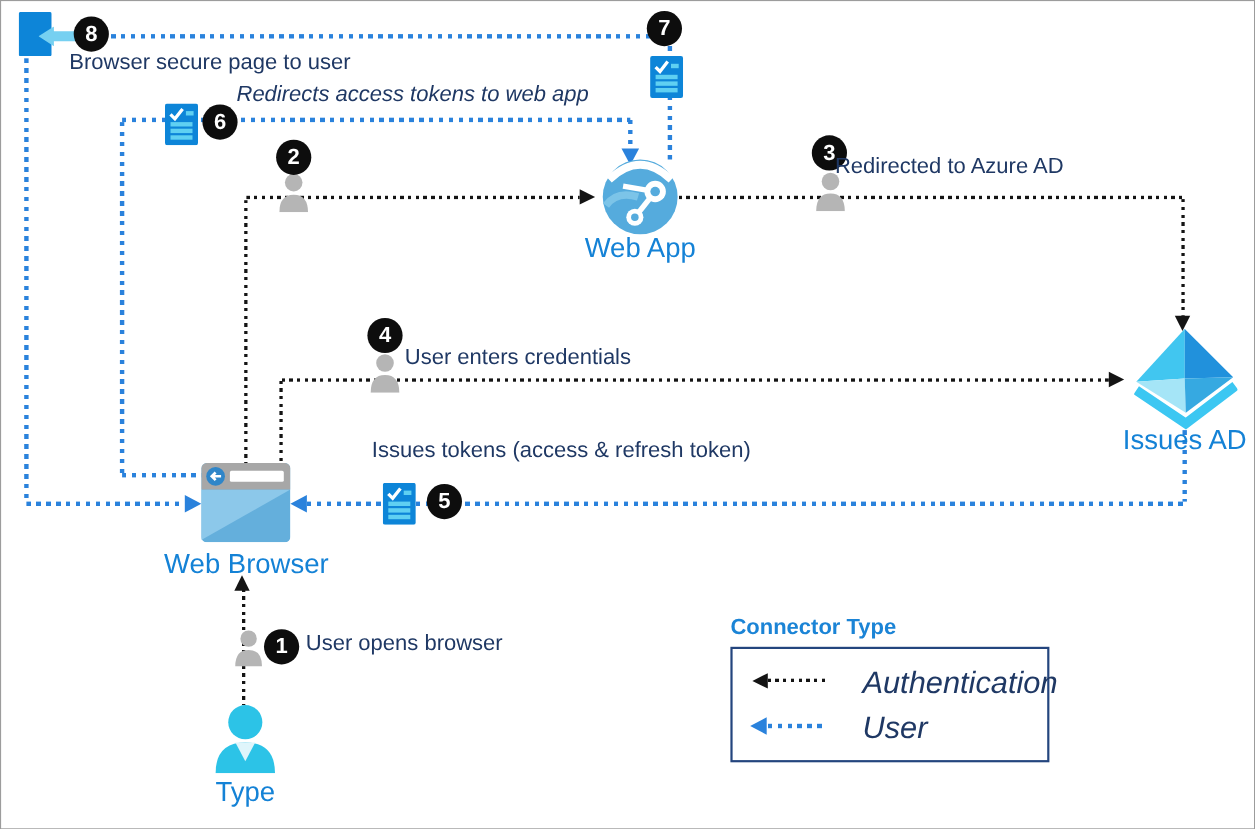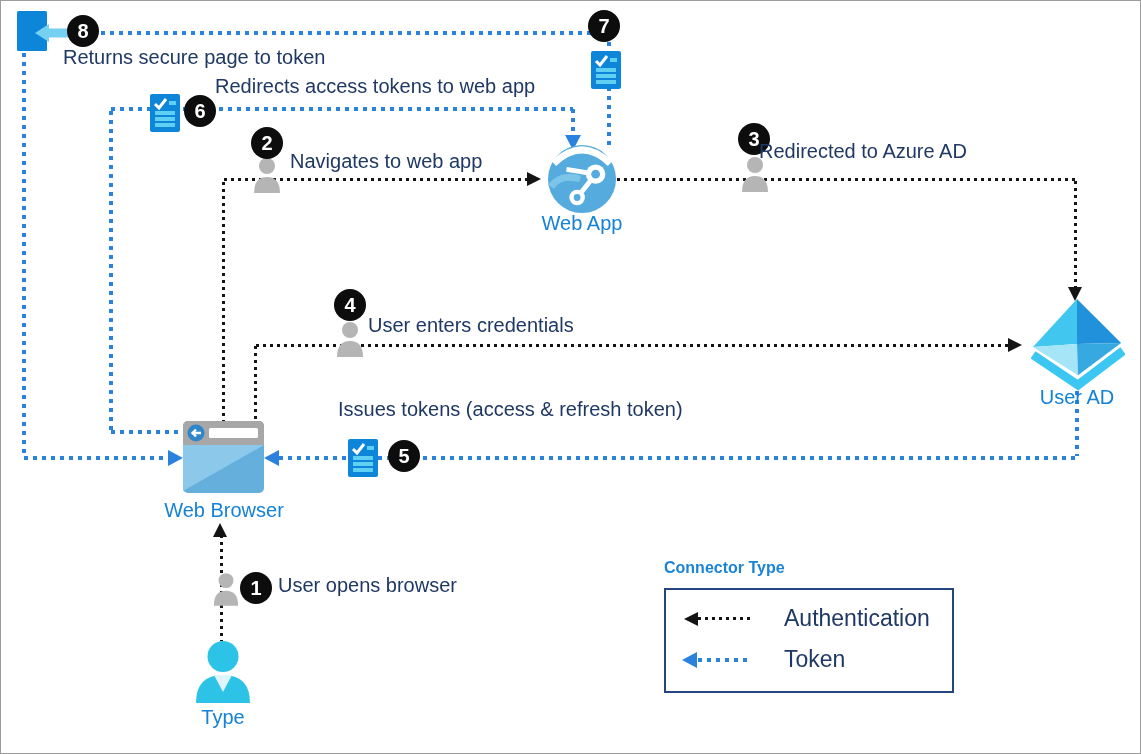--- a/index.html
+++ b/index.html
@@ -17,28 +17,28 @@
   .ar{position:absolute;width:0;height:0;}
   .ar-r-b{border-top:7px solid transparent;border-bottom:7px solid transparent;border-left:14px solid #141414;}
   .ar-l-b{border-top:7px solid transparent;border-bottom:7px solid transparent;border-right:14px solid #141414;}
   .ar-d-b{border-left:7px solid transparent;border-right:7px solid transparent;border-top:14px solid #141414;}
   .ar-u-b{border-left:7px solid transparent;border-right:7px solid transparent;border-bottom:14px solid #141414;}
   .ar-r-t{border-top:8px solid transparent;border-bottom:8px solid transparent;border-left:15px solid #2a82dc;}
   .ar-l-t{border-top:8px solid transparent;border-bottom:8px solid transparent;border-right:15px solid #2a82dc;}
   .ar-d-t{border-left:8px solid transparent;border-right:8px solid transparent;border-top:15px solid #2a82dc;}
   
   .step-text{position:absolute;color:#1f3864;font-size:20px;white-space:nowrap;}
-  .node-label{position:absolute;color:#1482d6;font-size:20px;white-space:nowrap;transform:translateX(-50%);text-align:center;}
+  .node-label{position:absolute;color:#1482d6;font-size:25px;white-space:nowrap;transform:translateX(-50%);text-align:center;}
   .badge{position:absolute;width:32px;height:32px;border-radius:50%;background:#0d0d0d;color:#fff;
          font-size:20px;font-weight:bold;display:flex;align-items:center;justify-content:center;}
   .icon{position:absolute;line-height:0;}
   
   .legend-box{position:absolute;border:2px solid #24457e;background:#fff;}
-  .legend-title{position:absolute;color:#1b84d6;font-size:16px;font-weight:bold;white-space:nowrap;}
-  .legend-label{position:absolute;color:#1f3864;font-size:23px;white-space:nowrap;}
+  .legend-title{position:absolute;color:#1b84d6;font-size:20px;font-weight:bold;white-space:nowrap;}
+  .legend-label{position:absolute;color:#1f3864;font-size:28px;white-space:nowrap;font-style:italic;}
 </style>
 </head>
 <body>
 
 <div class="canvas">
 
   <div class="lh-t" style="left:46px;top:30px;width:562px;"></div>
   <div class="lv-t" style="left:606px;top:32px;height:112px;"></div>
   <div class="lv-t" style="left:21px;top:52px;height:405px;"></div>
   <div class="lh-t" style="left:23px;top:455px;width:144px;"></div>
@@ -182,34 +182,33 @@
   <div class="badge" style="left:239px;top:571px;">1</div>
   <div class="badge" style="left:250px;top:126px;">2</div>
   <div class="badge" style="left:737px;top:122px;">3</div>
   <div class="badge" style="left:333px;top:288px;">4</div>
   <div class="badge" style="left:387px;top:439px;">5</div>
   <div class="badge" style="left:183px;top:94px;">6</div>
   <div class="badge" style="left:587px;top:9px;">7</div>
   <div class="badge" style="left:66px;top:14px;">8</div>
 
   <div class="step-text" style="left:277px;top:573px;">User opens browser</div>
-  <div class="step-text" style="left:289px;top:149px;">Navigates to web app</div>
   <div class="step-text" style="left:758px;top:139px;">Redirected to Azure AD</div>
   <div class="step-text" style="left:367px;top:313px;">User enters credentials</div>
   <div class="step-text" style="left:337px;top:397px;text-align:right;">Issues tokens (access &amp; refresh token)</div>
-  <div class="step-text" style="left:214px;top:74px;">Redirects access tokens to web app</div>
-  <div class="step-text" style="left:62px;top:45px;">Returns secure page to token</div>
+  <div class="step-text" style="left:214px;top:74px;font-style:italic;">Redirects access tokens to web app</div>
+  <div class="step-text" style="left:62px;top:45px;">Browser secure page to user</div>
 
   <div class="node-label" style="left:581px;top:211px;">Web App</div>
-  <div class="node-label" style="left:1076px;top:385px;">User AD</div>
+  <div class="node-label" style="left:1076px;top:385px;">Issues AD</div>
   <div class="node-label" style="left:223px;top:498px;">Web Browser</div>
   <div class="node-label" style="left:222px;top:705px;">Type</div>
 
   <div class="legend-title" style="left:663px;top:558px;">Connector Type</div>
   <div class="legend-box" style="left:663px;top:587px;width:286px;height:101px;"></div>
   <div class="ar ar-l-b" style="left:683px;top:611px;"></div>
   <div class="lh-b" style="left:697px;top:616px;width:52px;"></div>
   <div class="legend-label" style="left:783px;top:604px;">Authentication</div>
   <div class="ar ar-l-t" style="left:681px;top:651px;"></div>
   <div class="lh-t" style="left:697px;top:657px;width:52px;"></div>
-  <div class="legend-label" style="left:783px;top:645px;">Token</div>
+  <div class="legend-label" style="left:783px;top:645px;">User</div>
 
 </div>
 
 </body></html>

